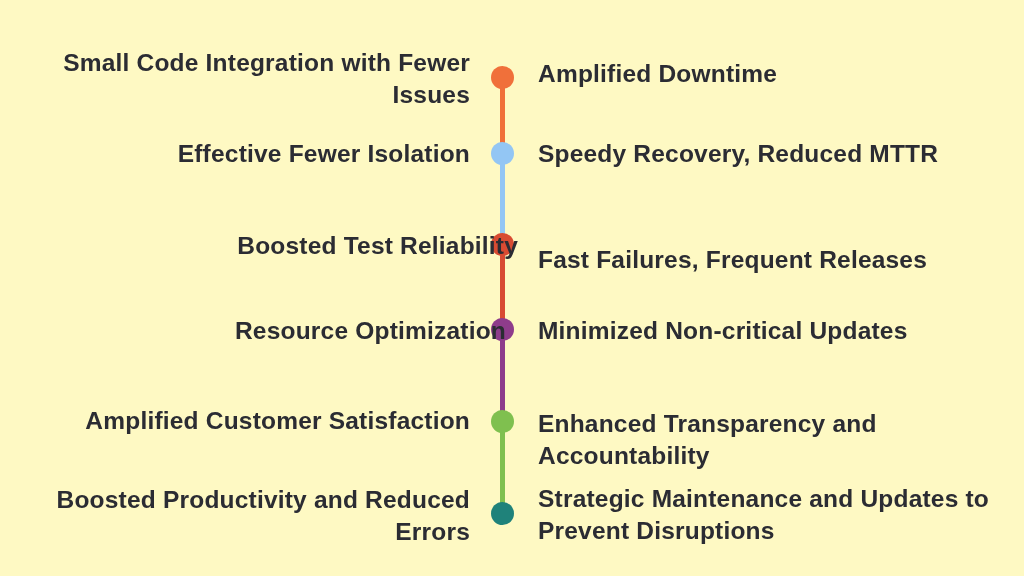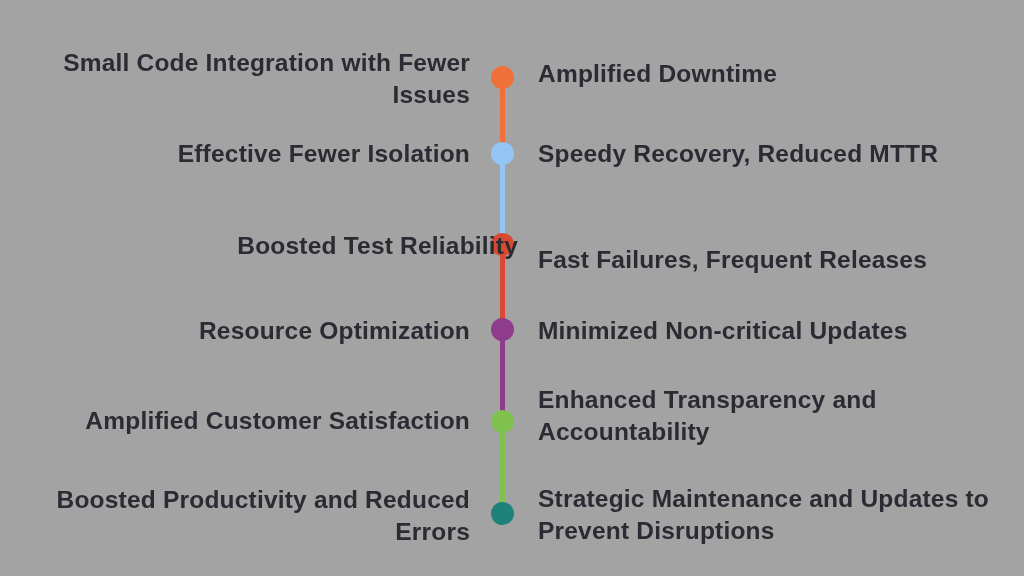--- a/index.html
+++ b/index.html
@@ -40,42 +40,42 @@
     position: absolute;
     left: 491px;
     width: 23px;
     height: 23px;
     border-radius: 50%;
   }
 </style>
 </head>
 <body>
 
-<div class="canvas" style="background-color: #a3a3a3; color: rgb(43, 44, 51);">
+<div class="canvas" style="background-color: #fef9c3; color: rgb(43, 44, 51);">
 
   <div class="seg" style="top: 78px; height: 76px; background-color: rgb(240, 112, 58);"></div>
   <div class="seg" style="top: 154px; height: 91px; background-color: rgb(147, 198, 244);"></div>
   <div class="seg" style="top: 245px; height: 85px; background-color: rgb(216, 75, 50);"></div>
   <div class="seg" style="top: 330px; height: 92px; background-color: rgb(142, 60, 139);"></div>
   <div class="seg" style="top: 422px; height: 92px; background-color: rgb(127, 192, 79);"></div>
 
   <div class="dot" style="top: 66px; background-color: rgb(240, 112, 58);"></div>
   <div class="dot" style="top: 142px; background-color: rgb(147, 198, 244);"></div>
   <div class="dot" style="top: 233px; background-color: rgb(216, 75, 50);"></div>
   <div class="dot" style="top: 318px; background-color: rgb(142, 60, 139);"></div>
   <div class="dot" style="top: 410px; background-color: rgb(127, 192, 79);"></div>
   <div class="dot" style="top: 502px; background-color: rgb(31, 130, 122);"></div>
 
   <div class="label label-left" style="top:79px;">Small Code Integration with Fewer Issues</div>
   <div class="label label-left" style="top:154px;">Effective Fewer Isolation</div>
   <div class="label label-left" style="top:246px;margin-left:48px;">Boosted Test Reliability</div>
-  <div class="label label-left" style="top:331px;">Resource Optimization</div>
+  <div class="label label-left" style="top:331px;margin-left:36px;">Resource Optimization</div>
   <div class="label label-left" style="top:421px;">Amplified Customer Satisfaction</div>
   <div class="label label-left" style="top:516px;">Boosted Productivity and Reduced Errors</div>
 
   <div class="label label-right" style="top:74px;">Amplified Downtime</div>
   <div class="label label-right" style="top:154px;">Speedy Recovery, Reduced MTTR</div>
   <div class="label label-right" style="top:260px;">Fast Failures, Frequent Releases</div>
   <div class="label label-right" style="top:331px;">Minimized Non-critical Updates</div>
-  <div class="label label-right" style="top:416px;">Enhanced Transparency and Accountability</div>
+  <div class="label label-right" style="top:440px;">Enhanced Transparency and Accountability</div>
   <div class="label label-right" style="top:515px;">Strategic Maintenance and Updates to Prevent Disruptions</div>
 
 </div>
 
 </body></html>

